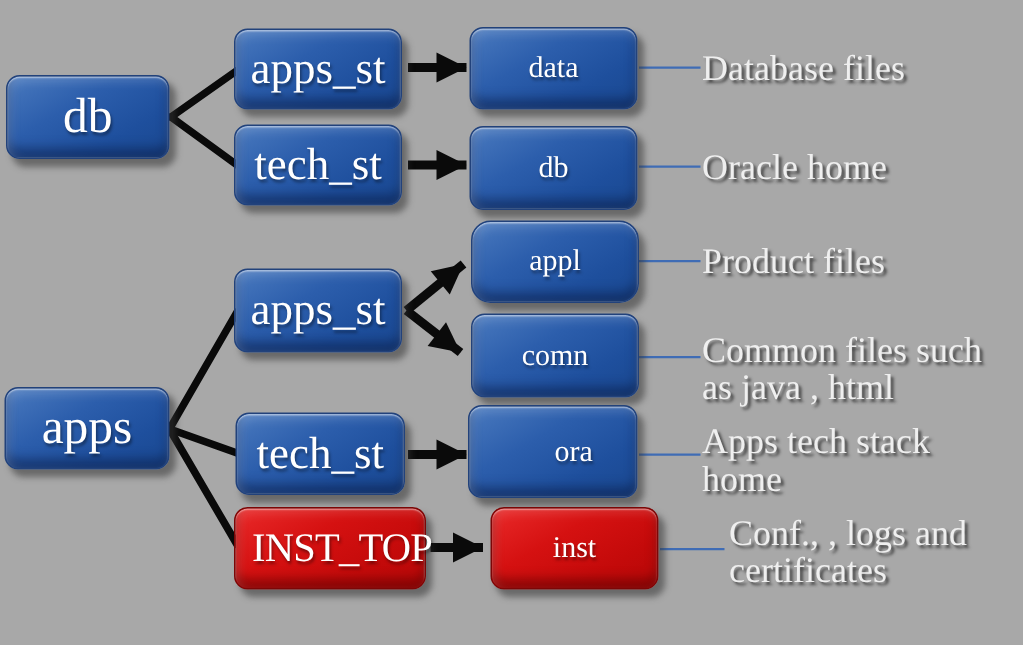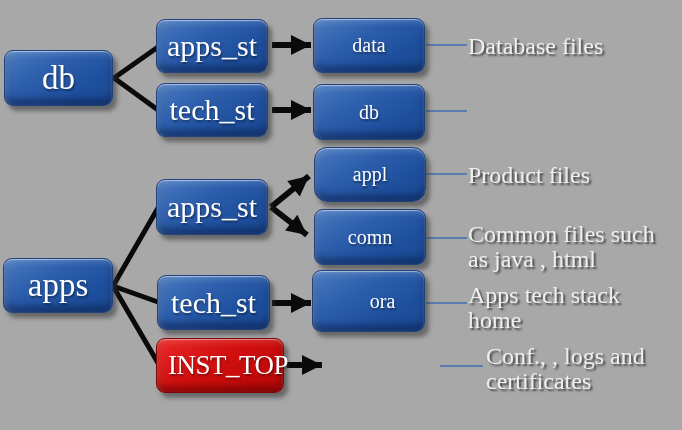--- a/index.html
+++ b/index.html
@@ -107,35 +107,37 @@
   <div class="node blue" style="left:156px; top:19px; width:112px; height:54px; font-size:30px;">apps_st</div>
 
   <div class="node blue" style="left:156px; top:83px; width:112px; height:54px; font-size:30px;">tech_st</div>
 
   <div class="node blue" style="left:313px; top:18px; width:112px; height:55px; font-size:20px;">data</div>
 
   <div class="node blue" style="left:313px; top:84px; width:112px; height:56px; font-size:20px;">db</div>
 
   <div class="ann" style="left:468px; top:34px; width:200px;">Database files</div>
 
+  <div class="ann" style="left:468px; top:100px; width:200px;">Oracle home</div>
 
   <div class="node blue" style="left:3px; top:258px; width:110px; height:55px; font-size:33px;">apps</div>
 
   <div class="node blue" style="left:156px; top:179px; width:112px; height:56px; font-size:30px;">apps_st</div>
 
   <div class="node blue" style="left:157px; top:275px; width:113px; height:55px; font-size:30px;">tech_st</div>
 
   <div class="node red" style="left:156px; top:338px; width:128px; height:55px; font-size:27px; letter-spacing:-0.5px;padding-left:16px;">INST_TOP</div>
 
   <div class="node blue" style="left:314px; top:147px; width:112px; height:55px; font-size:20px;border-radius:13px;">appl</div>
 
   <div class="node blue" style="left:314px; top:209px; width:112px; height:56px; font-size:20px;">comn</div>
 
   <div class="node blue" style="left:312px; top:270px; width:113px; height:62px; font-size:20px;padding-left:28px;">ora</div>
 
+  <div class="node red" style="left:327px; top:338px; width:112px; height:55px; font-size:20px;">inst</div>
 
   <div class="ann" style="left:468px; top:163px; width:200px;">Product files</div>
 
   <div class="ann" style="left:468px; top:222px; width:198px;">Common files such as java , html</div>
 
   <div class="ann" style="left:468px; top:283px; width:160px;">Apps tech stack home</div>
 
   <div class="ann" style="left:486px; top:344px; width:178px;">Conf., , logs and certificates</div>
 
 </div>

